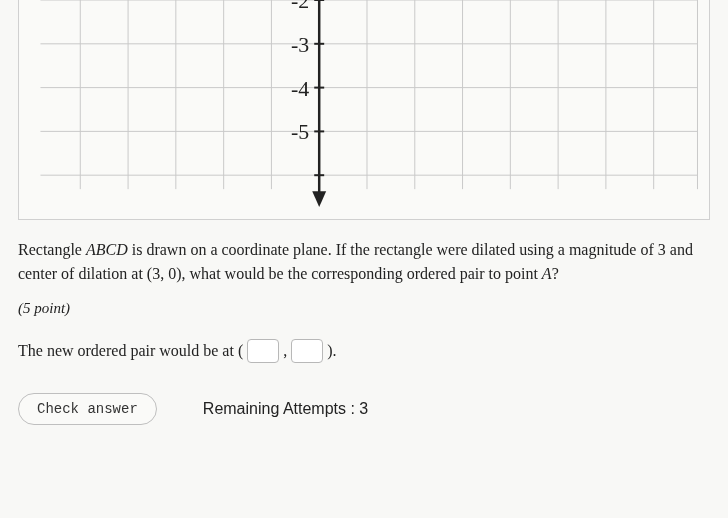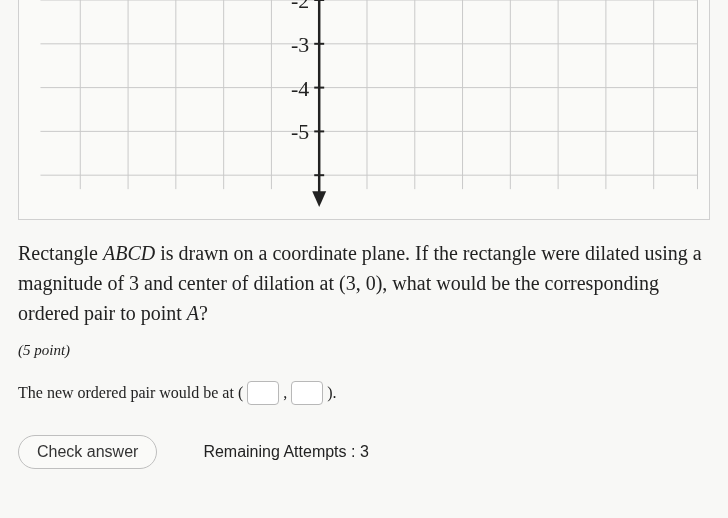--- a/index.html
+++ b/index.html
@@ -24,21 +24,21 @@
     position: relative;
     margin-bottom: 18px;
     overflow: hidden;
   }
   .graph-svg {
     position: absolute;
     top: 0; left: 0;
     width: 100%; height: 100%;
   }
   .question-text {
-    font-size: 20px;
+    font-size: 16px;
     line-height: 1.5;
     margin-bottom: 14px;
   }
   .mathtext { font-family: 'Times New Roman', serif; }
   .mathit { font-style: italic; }
   .points {
     font-style: italic;
     font-size: 15px;
     margin-bottom: 22px;
   }
@@ -62,24 +62,24 @@
   .footer-row {
     display: flex;
     align-items: center;
     gap: 14px;
   }
   .check-btn {
     border: 1px solid #bfbfbf;
     border-radius: 18px;
     padding: 7px 18px;
     background: #fafaf8;
-    font-size: 16px;
+    font-size: 14px;
     color: #333;
     cursor: pointer;
-    font-family: Liberation Sans, sans-serif;
+    font-family: Liberation Mono, monospace;
   }
   .remaining {
     font-size: 16px;
     color: #222;
     font-family: Arial, sans-serif;
     padding-left: 32px;
   }
 </style>
 </head>
 <body>

